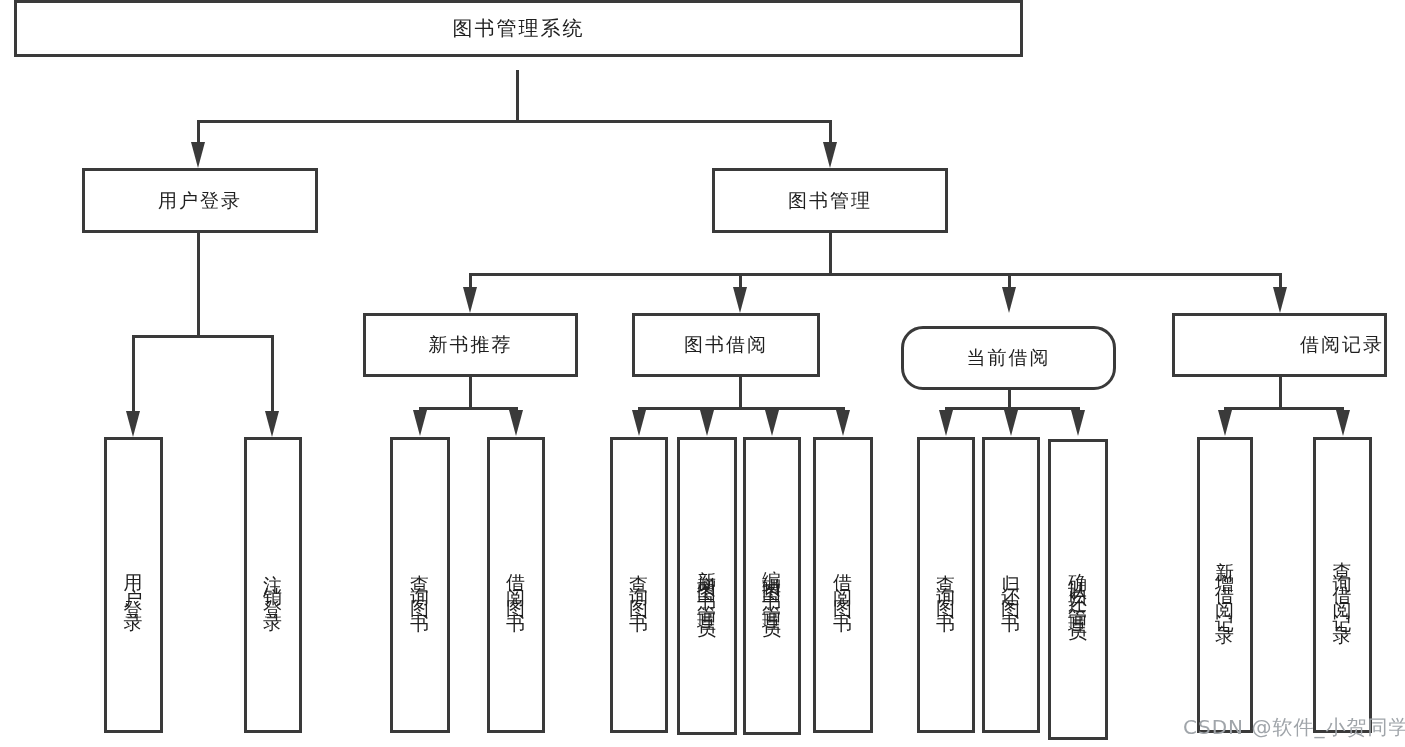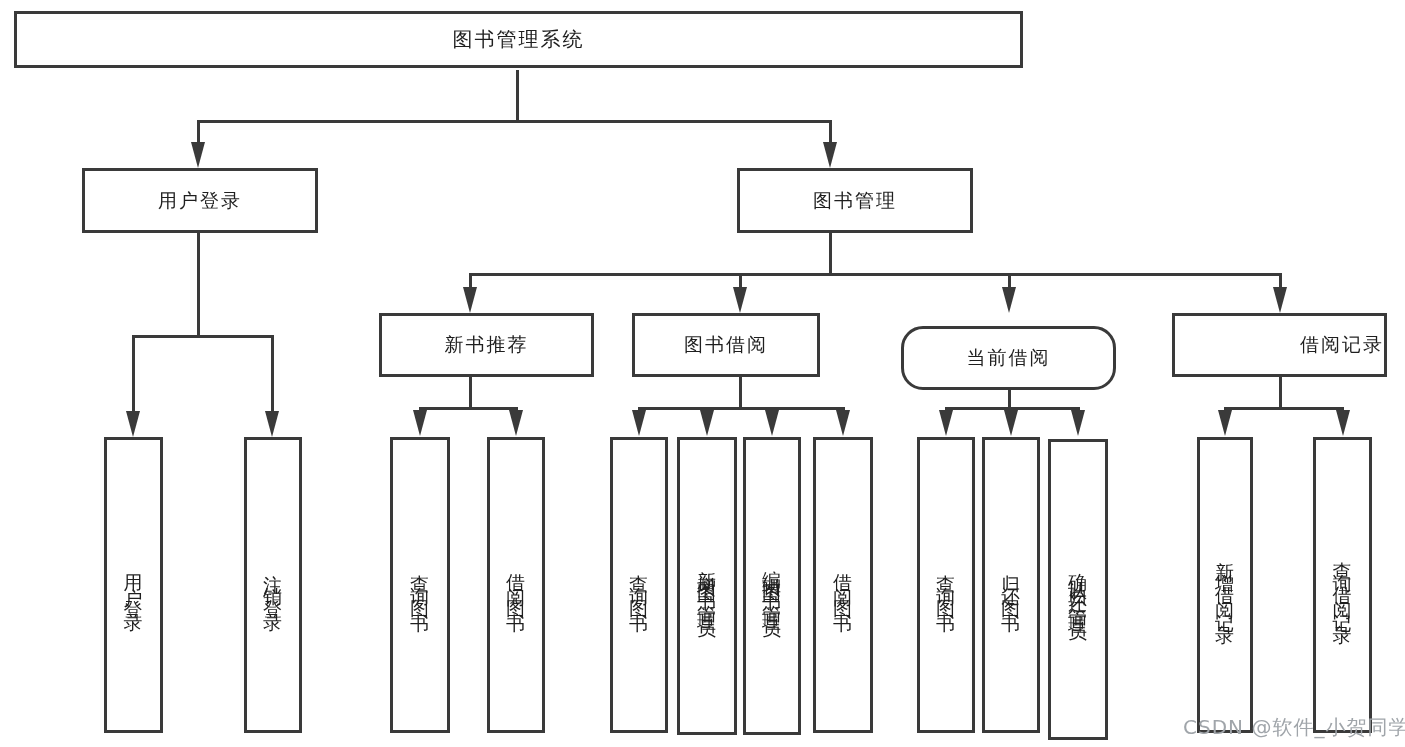--- a/index.html
+++ b/index.html
@@ -75,32 +75,32 @@
   <div class="ln" style="left:945px;top:407px;width:135px;height:3px;"></div>
   <div class="arrow" style="left:939px;top:410px;"></div>
   <div class="arrow" style="left:1004px;top:410px;"></div>
   <div class="arrow" style="left:1071px;top:410px;"></div>
 
   <div class="ln" style="left:1279px;top:377px;width:3px;height:32px;"></div>
   <div class="ln" style="left:1224px;top:407px;width:120px;height:3px;"></div>
   <div class="arrow" style="left:1218px;top:410px;"></div>
   <div class="arrow" style="left:1336px;top:410px;"></div>
 
-  <div class="box root" style="left:14px;top:11px;width:1009px;height:57px;">
+  <div class="box root" style="left:14px;top:0;width:1009px;height:57px;">
     <span>图书管理系统</span>
   </div>
 
   <div class="box" style="left:82px;top:168px;width:236px;height:65px;">
     <span>用户登录</span>
   </div>
-  <div class="box" style="left:712px;top:168px;width:236px;height:65px;margin-left:25px;">
+  <div class="box" style="left:712px;top:168px;width:236px;height:65px;">
     <span>图书管理</span>
   </div>
 
-  <div class="box" style="left:363px;top:313px;width:215px;height:64px;margin-left:16px;">
+  <div class="box" style="left:363px;top:313px;width:215px;height:64px;">
     <span>新书推荐</span>
   </div>
   <div class="box" style="left:632px;top:313px;width:188px;height:64px;">
     <span>图书借阅</span>
   </div>
   <div class="box" style="left:901px;top:326px;width:215px;height:64px;border-radius:22px;">
     <span>当前借阅</span>
   </div>
   <div class="box" style="left:1172px;top:313px;width:215px;height:64px;justify-content:flex-end;">
     <span>借阅记录</span>

